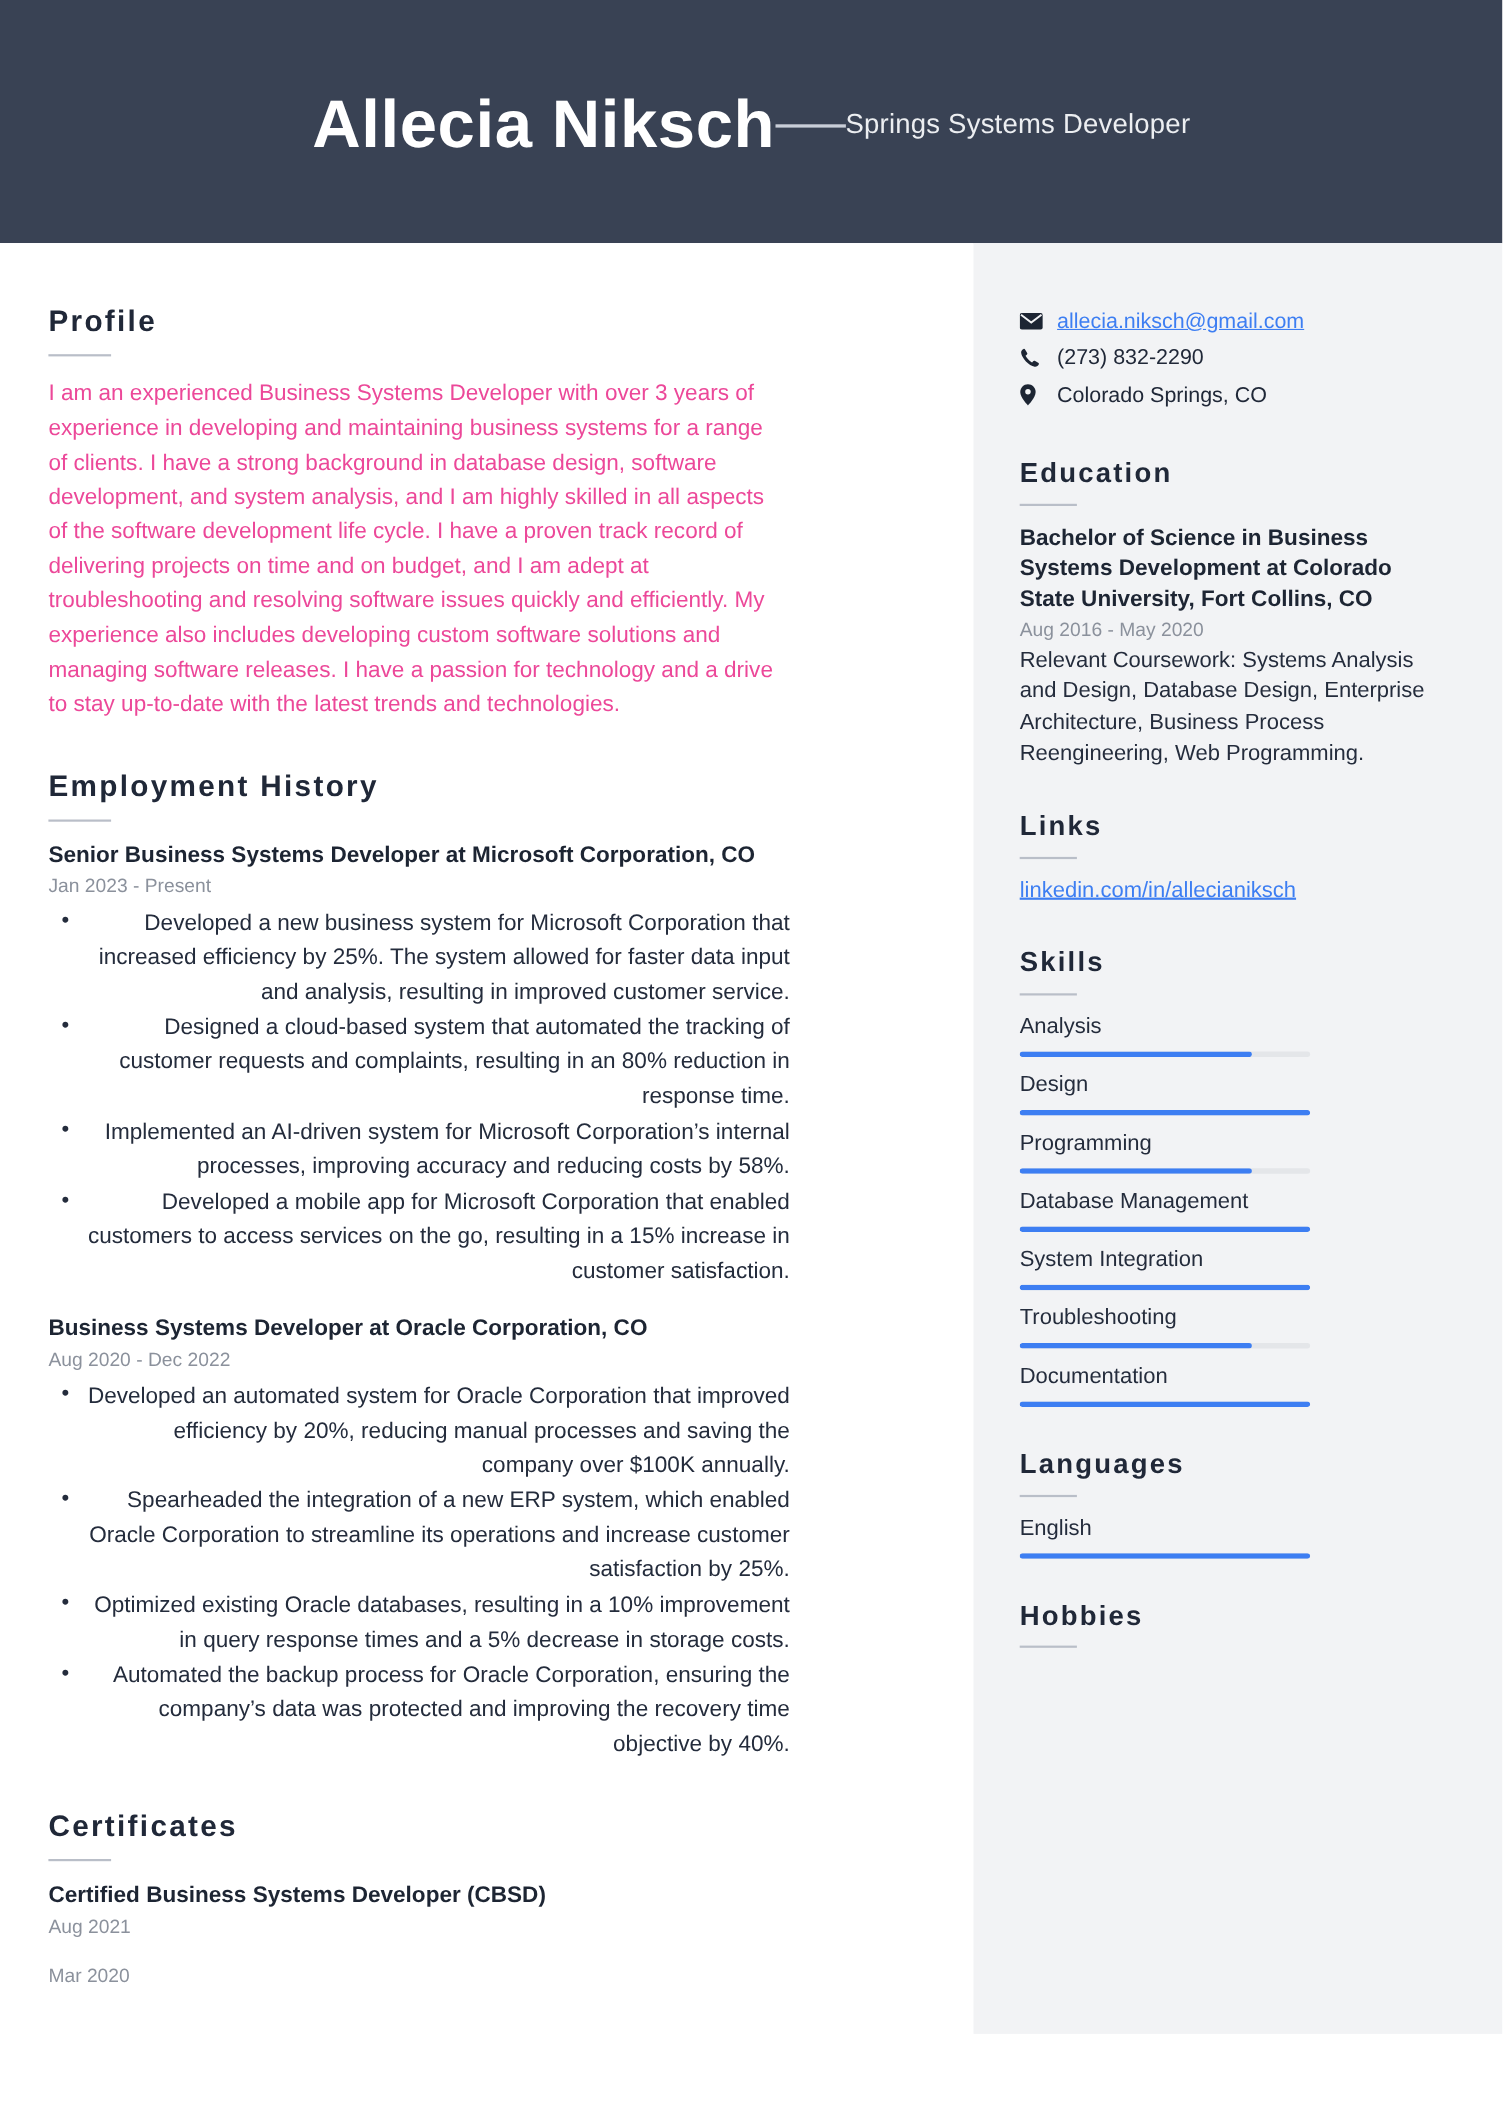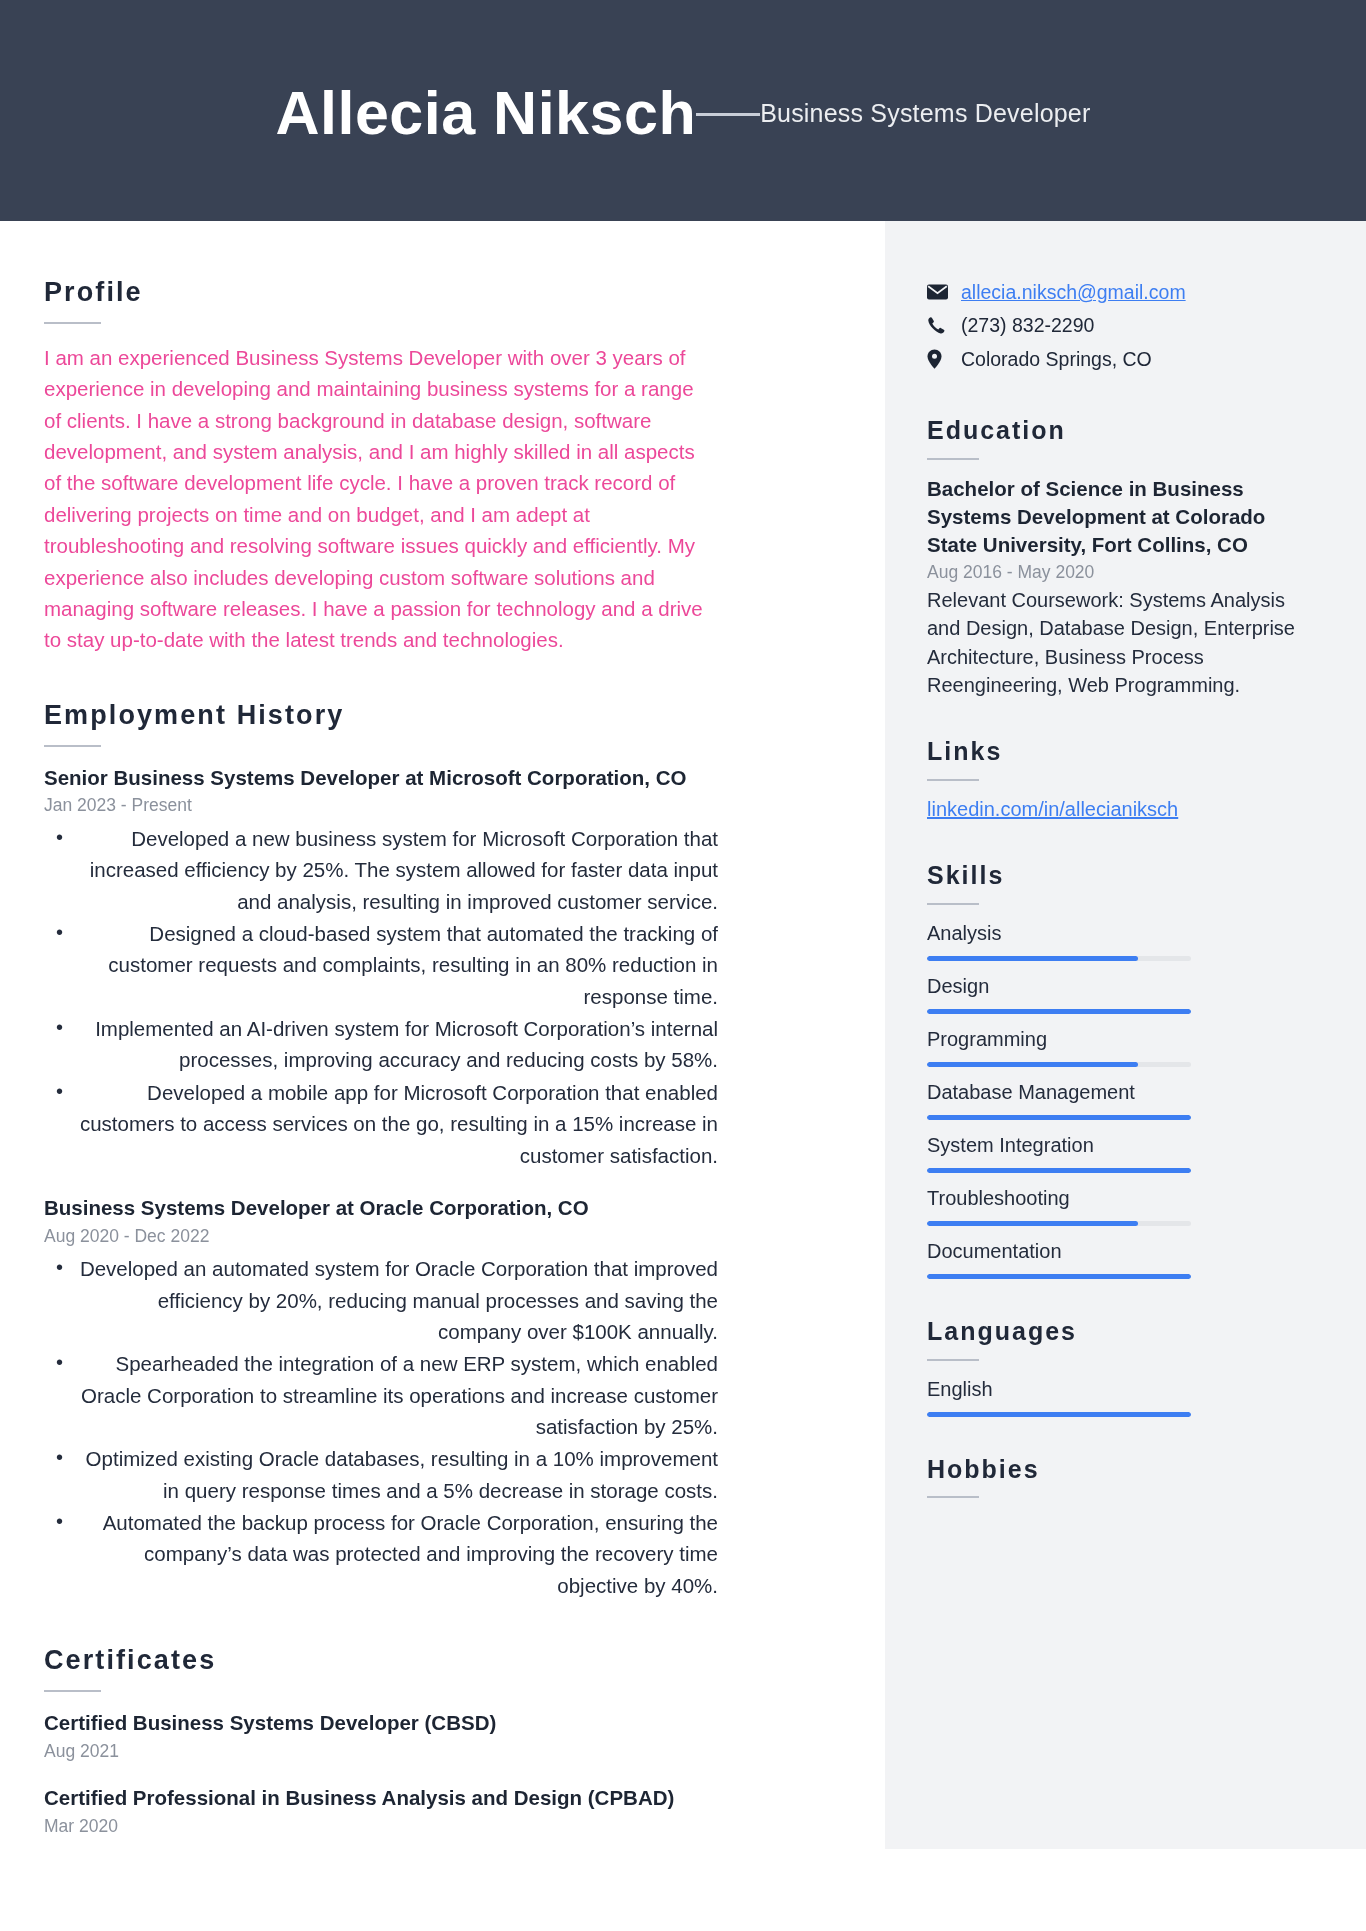--- a/index.html
+++ b/index.html
@@ -212,21 +212,21 @@
   .hobbies-block { padding-bottom: 40px; }
 </style>
 </head>
 <body>
 
 <div class="page">
 
   <div class="resume-header">
     <div class="full-name">Allecia Niksch</div>
     <div class="name-rule"></div>
-    <div class="job-title">Business Systems Developer</div>
+    <div class="job-title">Springs Systems Developer</div>
   </div>
 
   <div class="body-wrap">
 
     <div class="main-col">
 
       <div class="section">
         <div class="section-title">Profile</div>
         <div class="title-rule"></div>
         <div class="profile-text">I am an experienced Business Systems Developer with over 3 years of experience in developing and maintaining business systems for a range of clients. I have a strong background in database design, software development, and system analysis, and I am highly skilled in all aspects of the software development life cycle. I have a proven track record of delivering projects on time and on budget, and I am adept at troubleshooting and resolving software issues quickly and efficiently. My experience also includes developing custom software solutions and managing software releases. I have a passion for technology and a drive to stay up-to-date with the latest trends and technologies.</div>
@@ -262,21 +262,20 @@
       <div class="section">
         <div class="section-title">Certificates</div>
         <div class="title-rule"></div>
 
         <div class="cert-entry">
           <div class="entry-title">Certified Business Systems Developer (CBSD)</div>
           <div class="entry-date">Aug 2021</div>
         </div>
 
         <div class="cert-entry">
-          <div class="entry-title">Certified Professional in Business Analysis and Design (CPBAD)</div>
           <div class="entry-date">Mar 2020</div>
         </div>
       </div>
 
     </div>
 
     <div class="side-col">
 
       <div class="contact-list">
 

